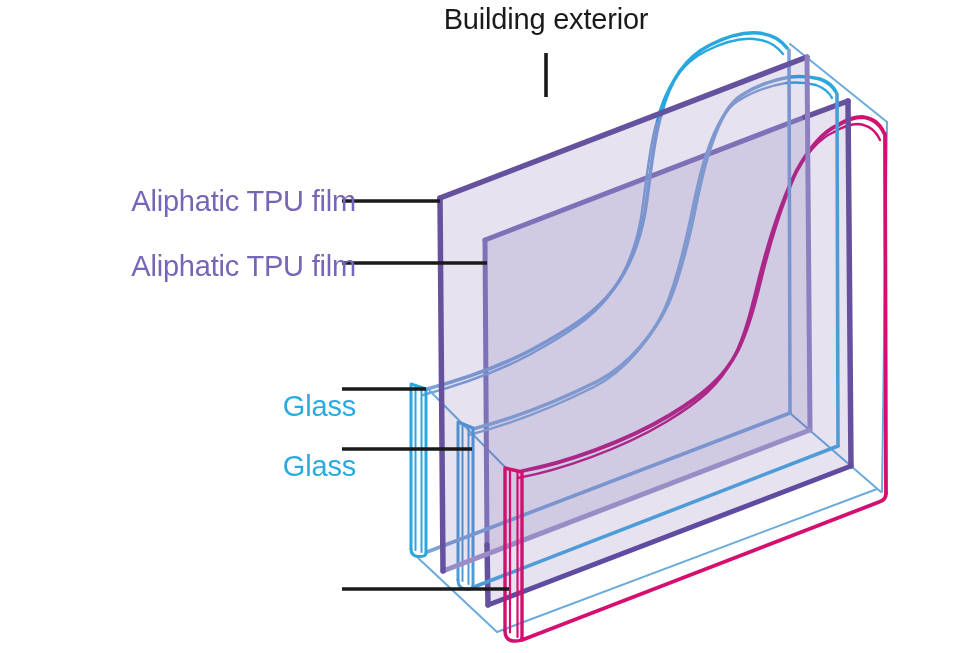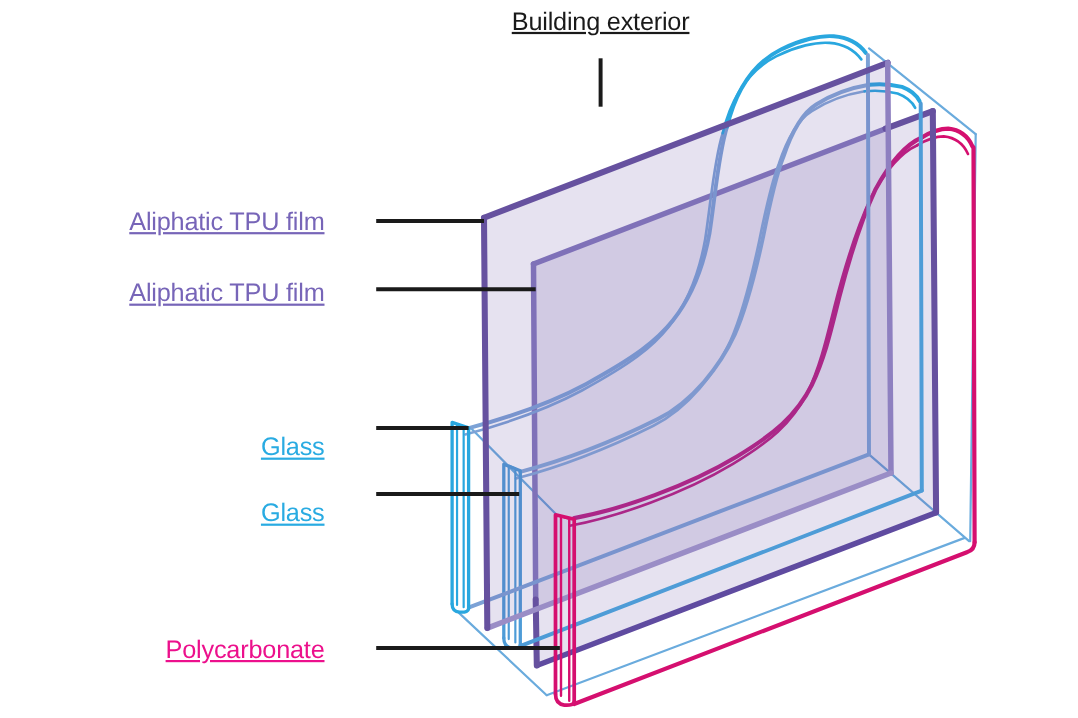--- a/index.html
+++ b/index.html
@@ -1,21 +1,21 @@
 <!DOCTYPE html>
 <html style="--ink: #1a1a1a; --label-purple: #7765b8; --label-blue: #29abe2; --label-pink: #ec108c; --purple-dark: #66519f; --purple-light: #8e80c0; --purple-soft: #9a8dc6; --tpu2-light: #8478bc; --tpu2-bottom: #5f4ba0; --film-fill: #6a55a4; --cyan-bright: #29a7df; --blue-muted: #7ca2d6; --blue-muted2: #84a8d8; --glass2-edge: #4e9cd7; --pink-bright: #d50f6f; --pink-muted: #c9157b; --box-blue: #6aabdd;"><head>
 <meta charset="utf-8">
 <style>
   html,body{margin:0;padding:0;background:#ffffff;}
   #stage{position:relative;width:980px;height:653px;background:#fff;overflow:hidden;
          font-family:"Liberation Sans", sans-serif;}
   #stage svg{position:absolute;left:0;top:0;}
-  .lbl{position:absolute;font-size:23px;line-height:30px;letter-spacing:-0.2px;
-       white-space:nowrap;font-weight:500;text-decoration:underline;}
-  .lbl-right{text-align:center;right:685px;}
+  .lbl{position:absolute;font-size:29px;line-height:30px;letter-spacing:-0.2px;
+       white-space:nowrap;font-weight:500;}
+  .lbl-right{text-align:center;right:624px;}
   .lbl-purple{color:var(--label-purple);}
   .lbl-blue{color:var(--label-blue);margin-top:16px;}
   .lbl-pink{color:var(--label-pink);}
   .lbl-ink{color:var(--ink);text-align:center;left:396px;width:300px;}
 
   
   path,line{fill:none;stroke-linecap:round;stroke-linejoin:round;}
   .s-box{stroke:var(--box-blue);stroke-width:2;}
   .s-ink{stroke:var(--ink);stroke-width:3.6;stroke-linecap:butt;}
   .f-film{fill:var(--film-fill);fill-opacity:0.17;stroke:none;}
@@ -129,14 +129,13 @@
       <path class="s-ink" d="M546,53 L546,97"></path>
     </g>
   </svg>
 
   <div class="lbl lbl-ink" style="top:4px;">Building exterior</div>
 
   <div class="lbl lbl-right lbl-purple" style="top:186px;">Aliphatic TPU film</div>
   <div class="lbl lbl-right lbl-purple" style="top:251px;">Aliphatic TPU film</div>
   <div class="lbl lbl-right lbl-blue" style="top:375px;">Glass</div>
   <div class="lbl lbl-right lbl-blue" style="top:435px;">Glass</div>
-  <div class="lbl lbl-right lbl-pink" style="top:575px;">Polycarbonate</div>
 </div>
 
 </body></html>

